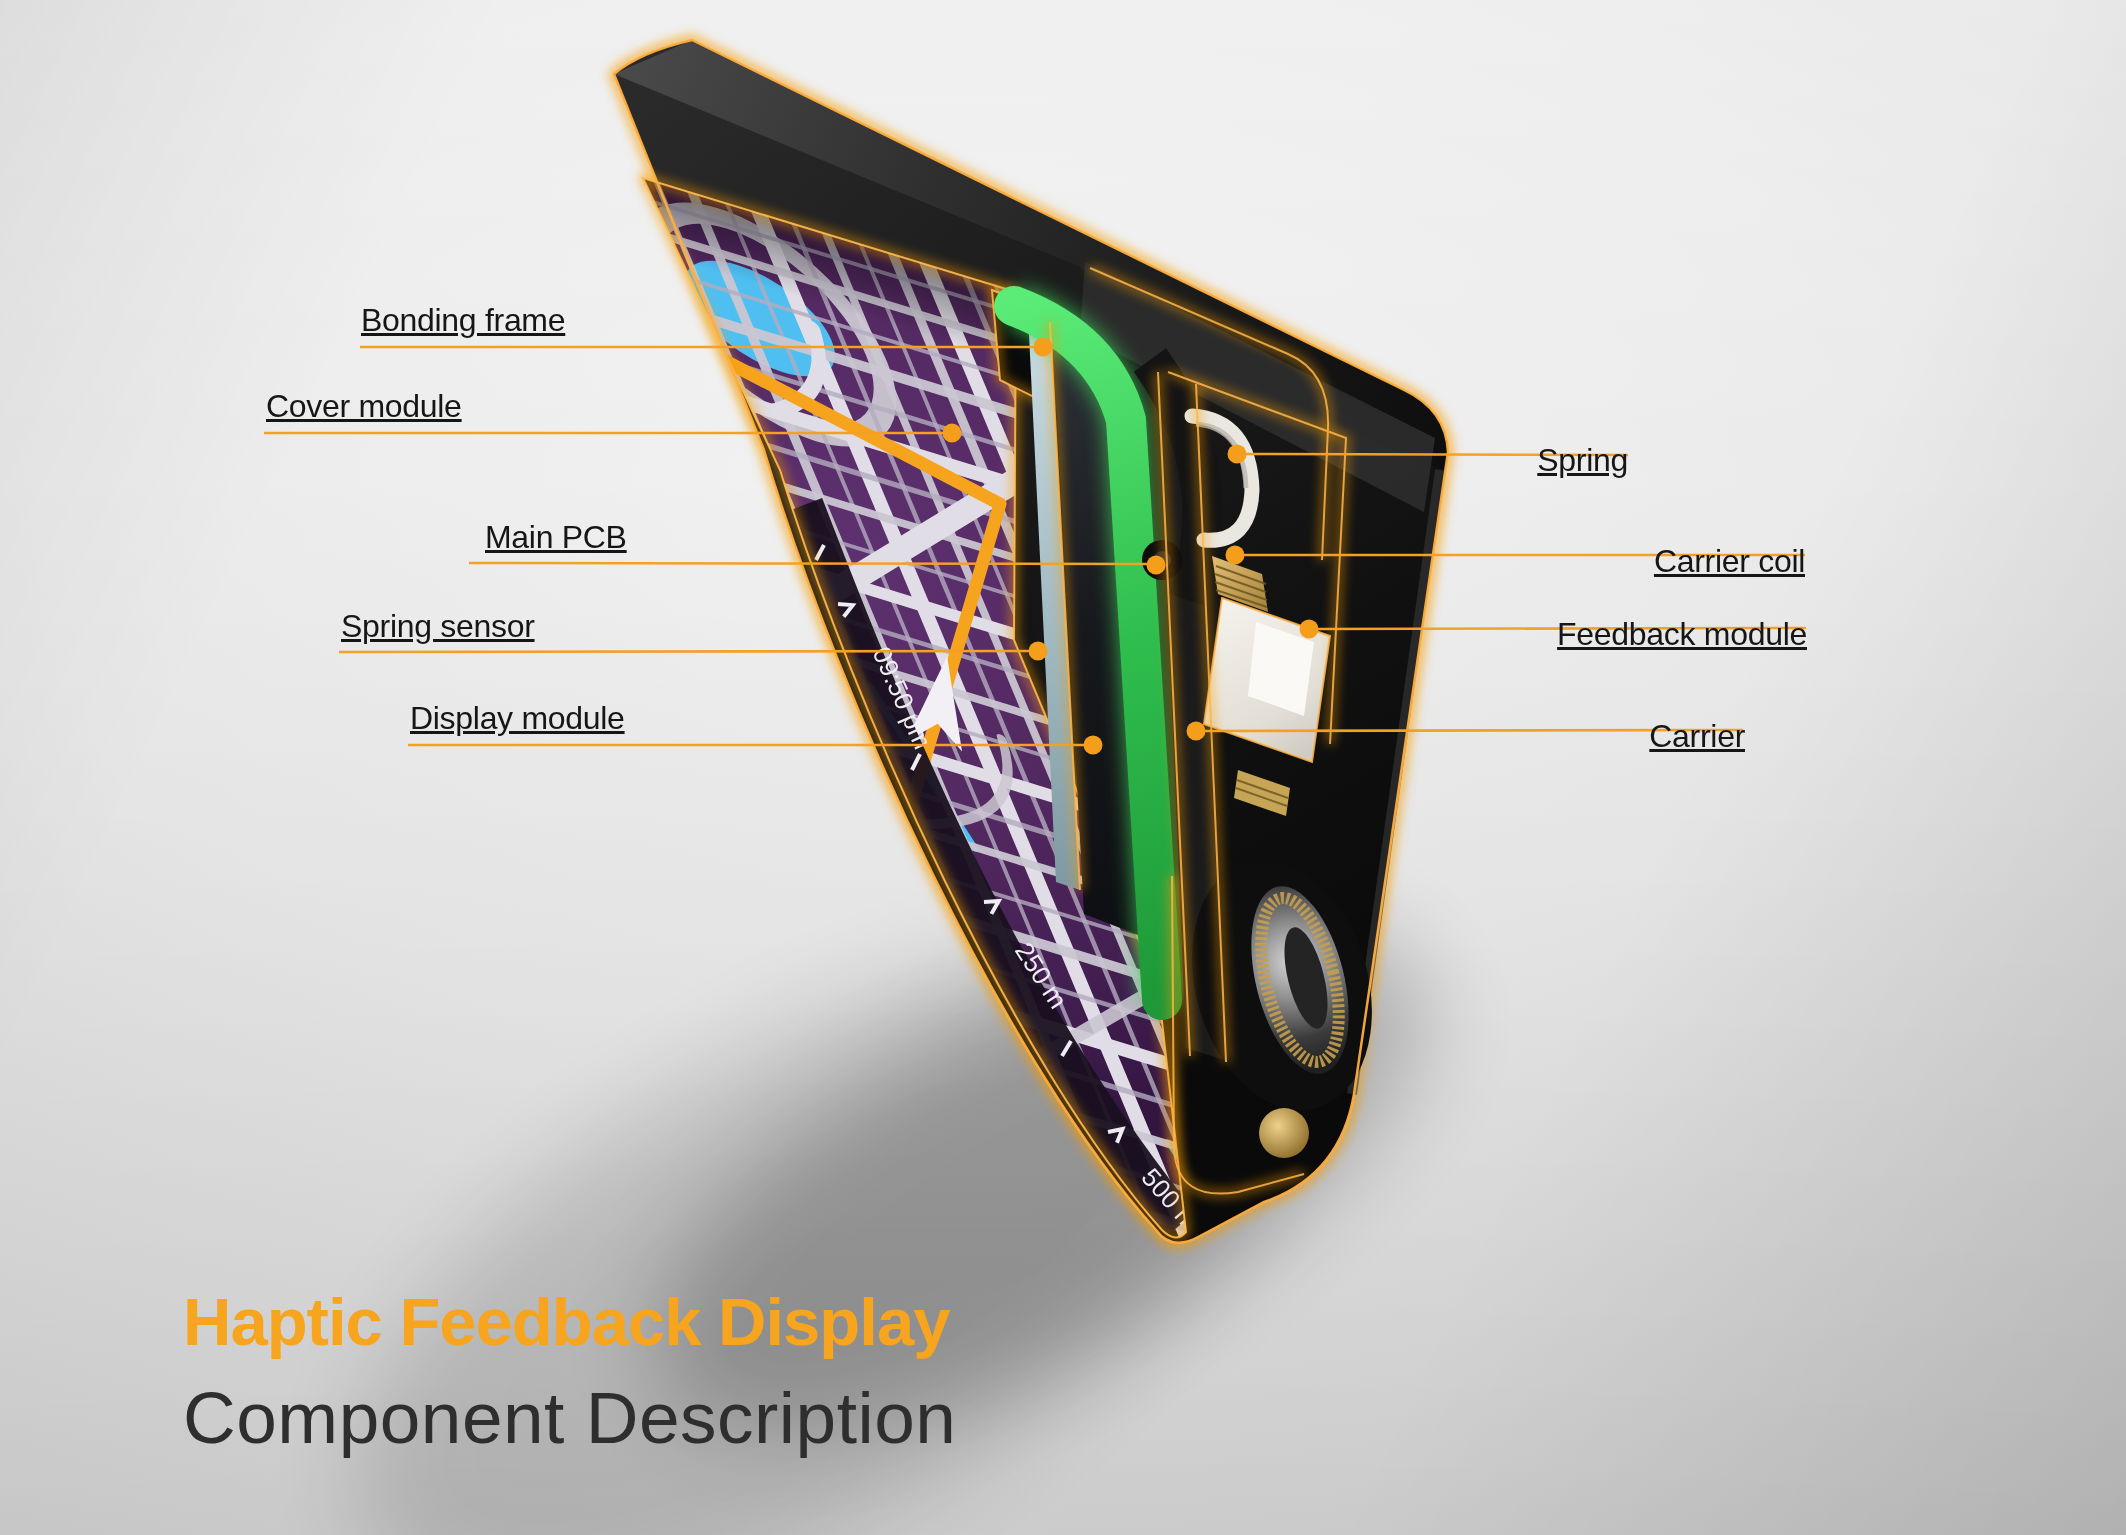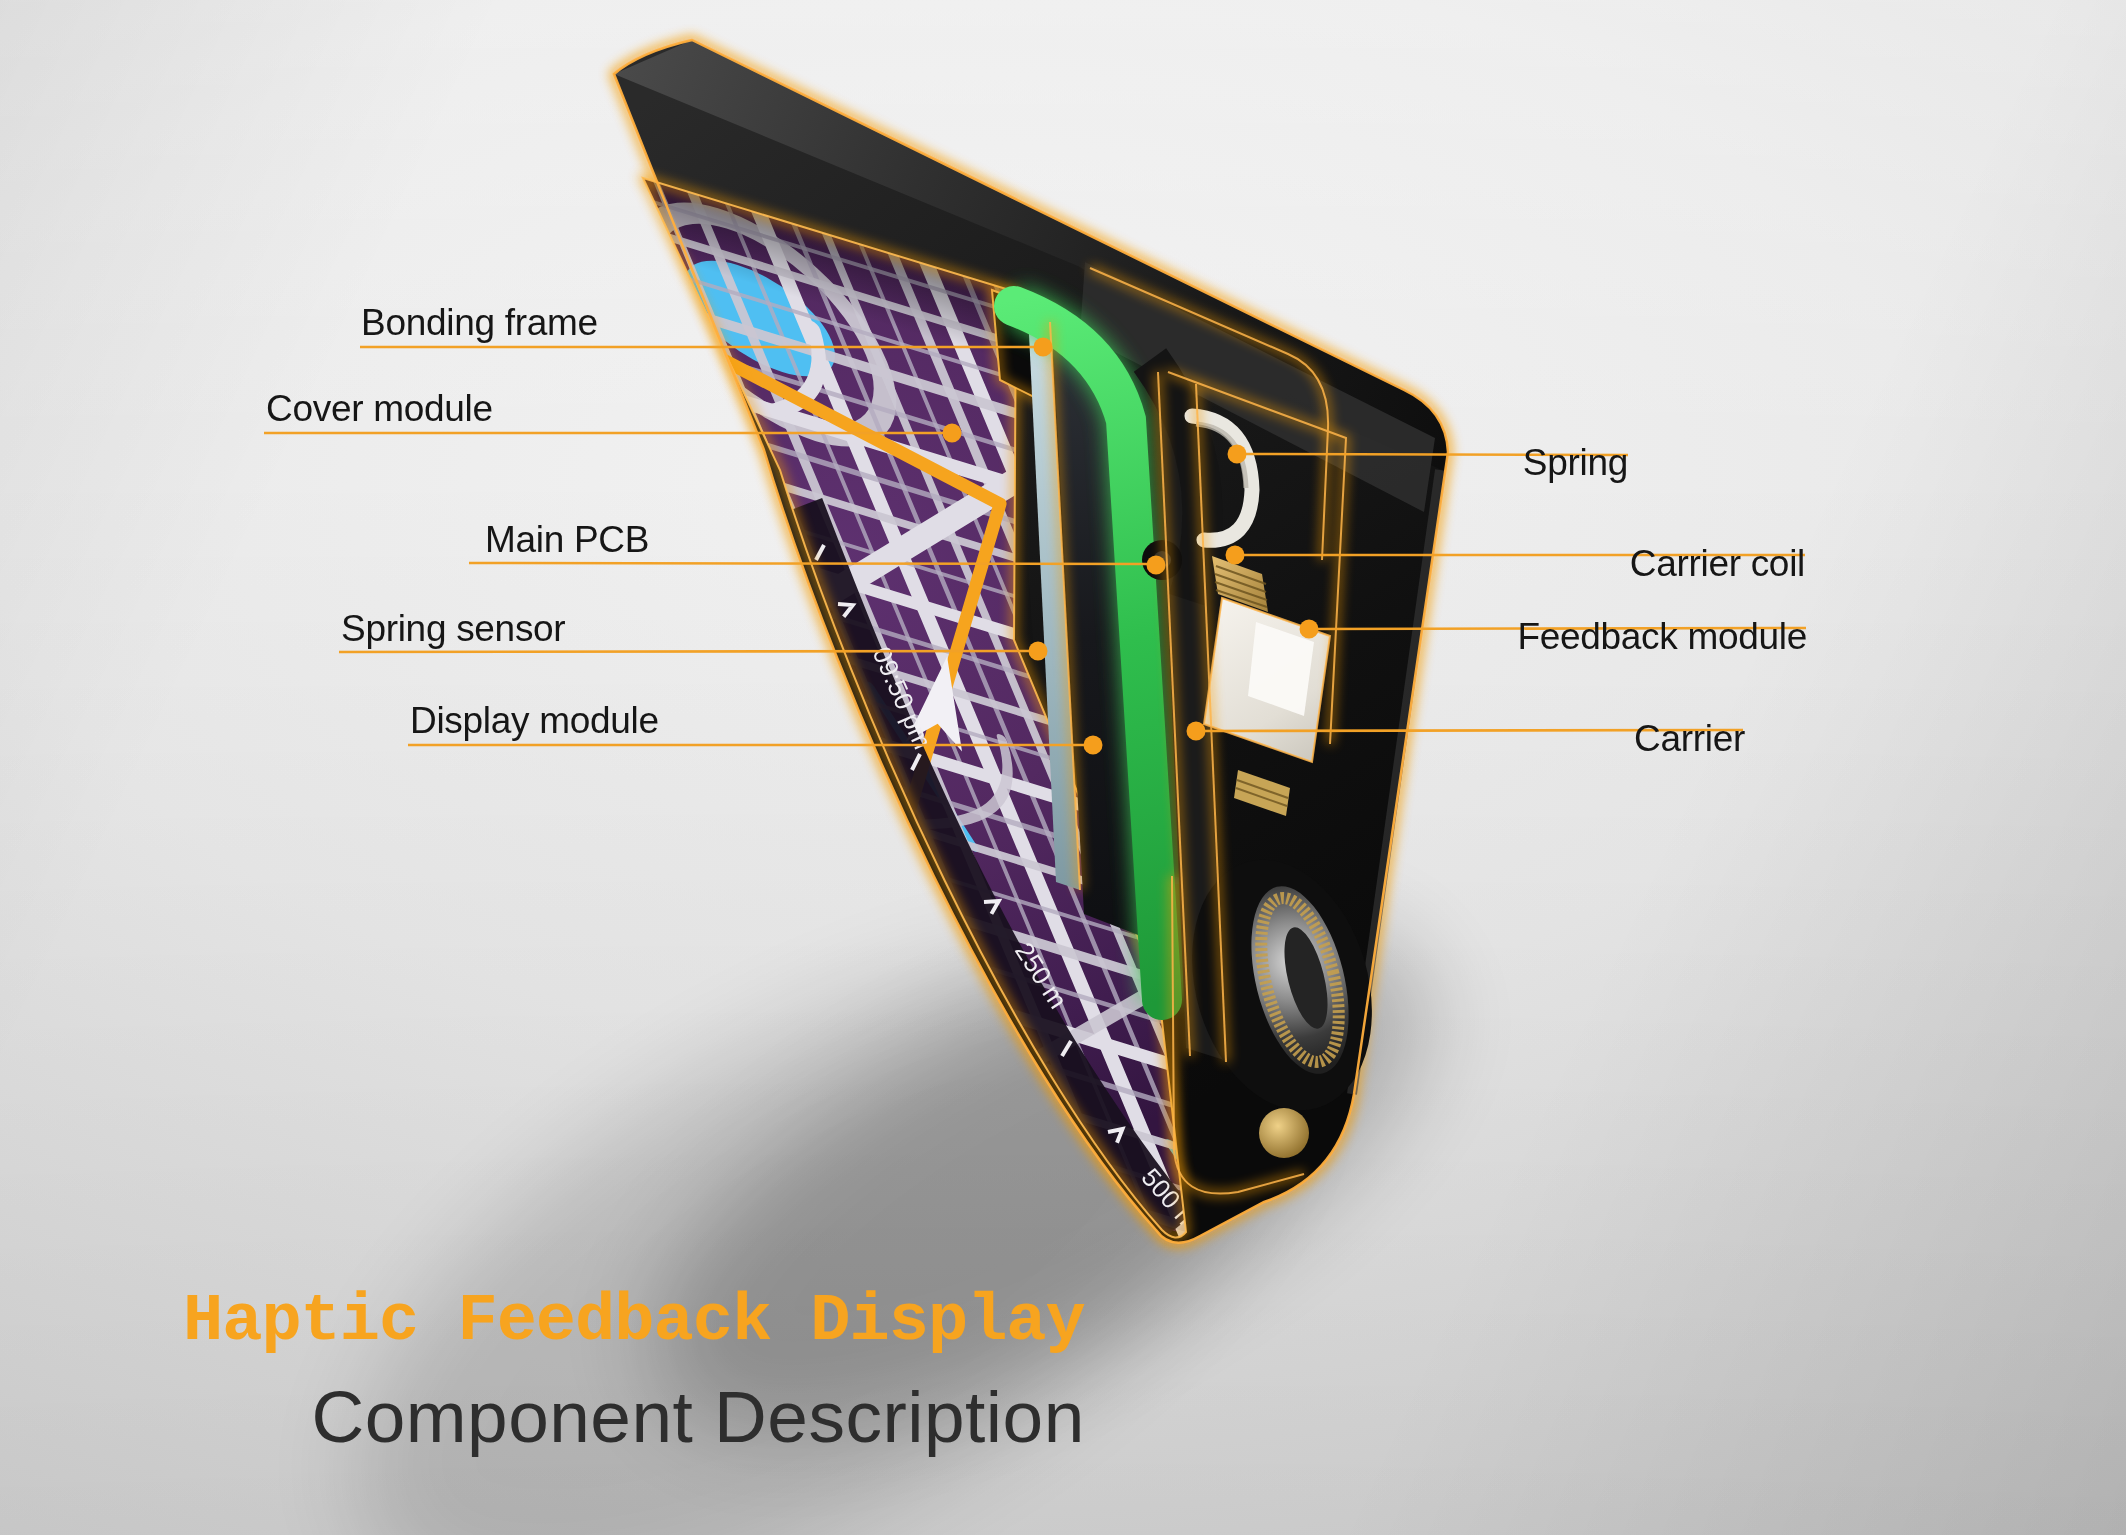--- a/index.html
+++ b/index.html
@@ -7,28 +7,28 @@
     position:relative;width:2126px;height:1535px;overflow:hidden;
     background:
       linear-gradient(115deg, rgba(0,0,0,.06) 0%, rgba(0,0,0,0) 18%, rgba(0,0,0,0) 72%, rgba(0,0,0,.10) 100%),
       linear-gradient(to bottom, rgba(255,255,255,.25) 0%, rgba(0,0,0,0) 30%, rgba(0,0,0,.07) 100%),
       radial-gradient(120% 95% at 45% 32%, #f2f2f2 0%, #eaeaea 38%, #dcdcdc 68%, #cccccc 100%);
     font-family:"Liberation Sans", sans-serif;
   }
   svg.scene{position:absolute;left:0;top:0;}
   .label{
     position:absolute;
-    font-size:37px;line-height:1.08;letter-spacing:-0.3px;
-    color:#161616;white-space:nowrap;
+    font-size:32px;line-height:1.08;letter-spacing:-0.3px;
+    color:#161616;white-space:nowrap;text-decoration:underline;
   }
   .label.right{text-align:right;margin-top:32px;}
   .title-block{position:absolute;left:183px;top:1283px;}
   .title-heading{
     font-size:67px;font-weight:bold;letter-spacing:-1px;
-    color:#F7A41F;white-space:nowrap;font-family:Liberation Mono, monospace;
+    color:#F7A41F;white-space:nowrap;
   }
   .title-sub{
     margin-top:16px;
     font-size:73px;font-weight:200;letter-spacing:0.5px;
     color:#2e2e2e;white-space:nowrap;text-align:right;
   }
 </style>
 </head>
 <body>
 

